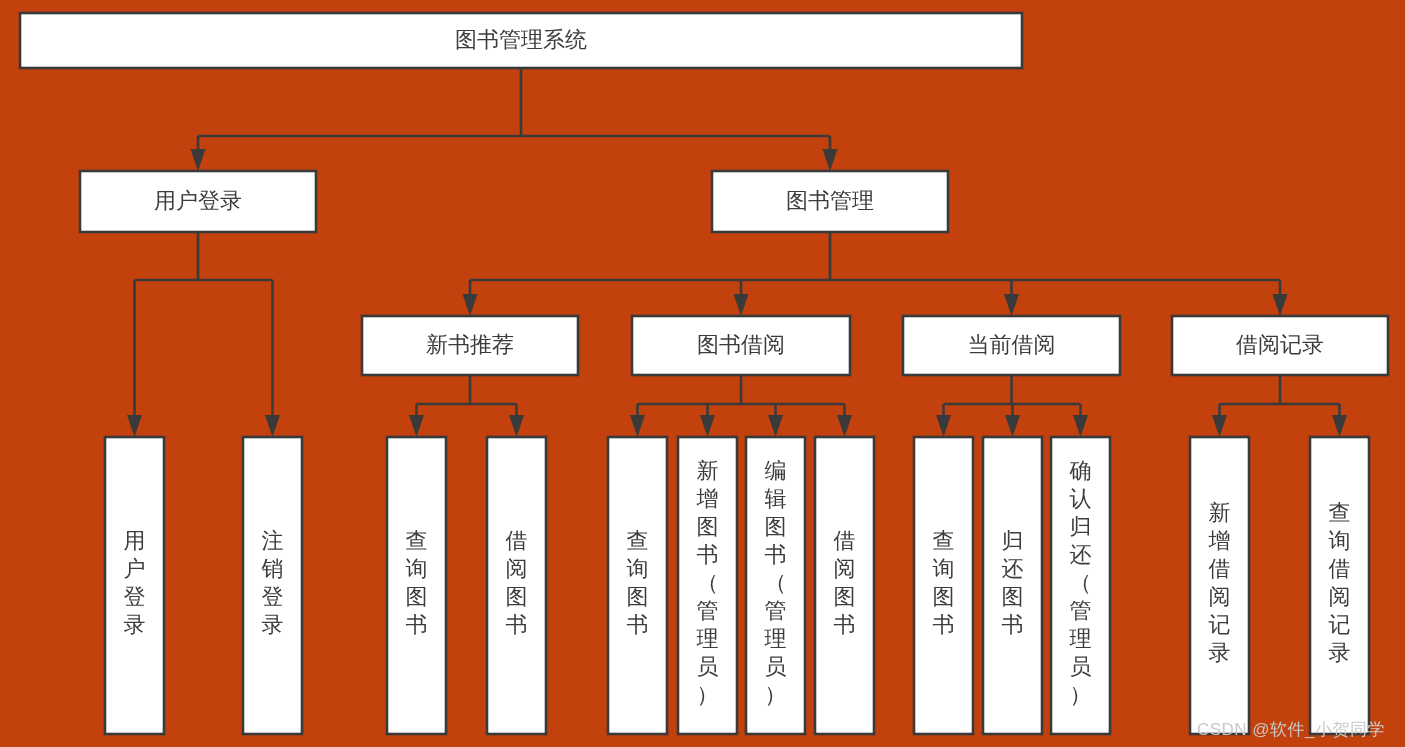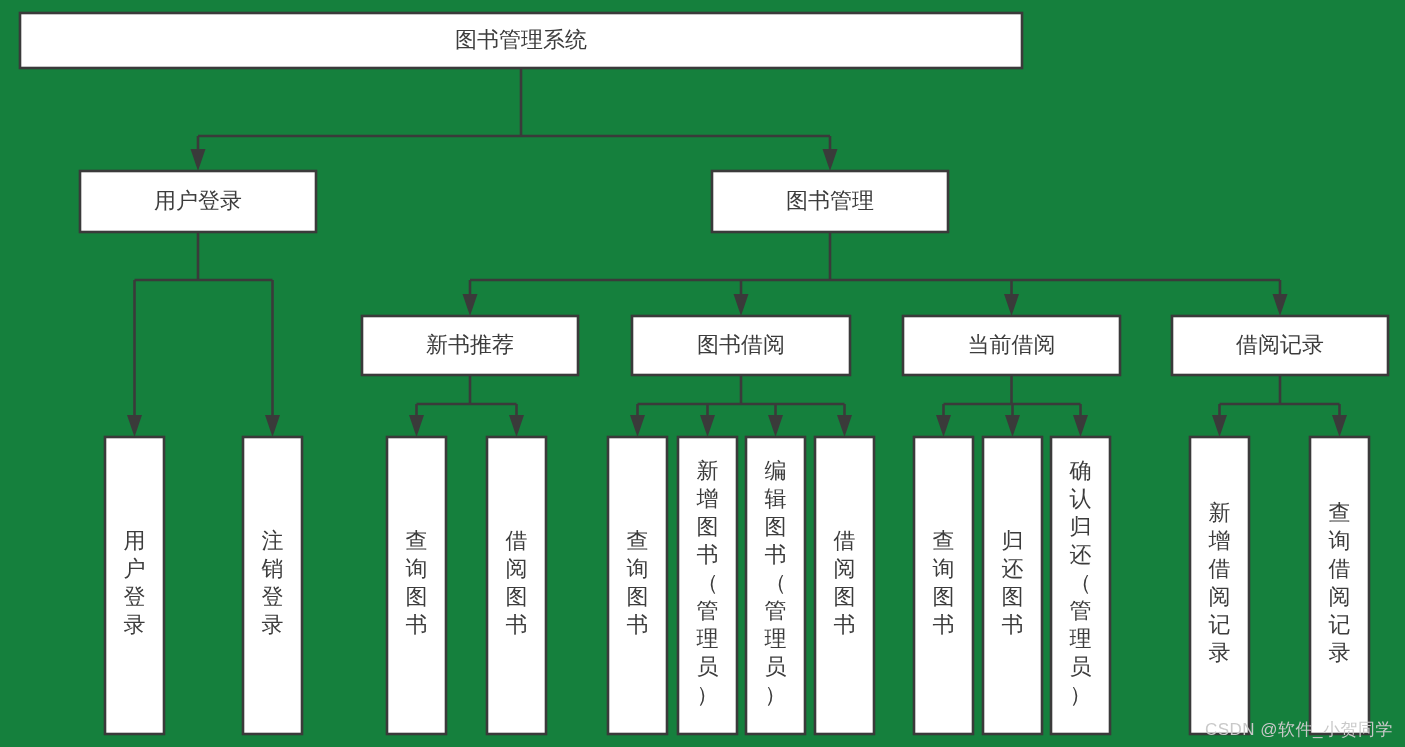--- a/index.html
+++ b/index.html
@@ -10,21 +10,21 @@
   body {
     width: 1405px;
     height: 747px;
     font-family: "Liberation Sans", "DejaVu Sans", sans-serif;
     overflow: hidden;
   }
   #diagram-root {
     position: relative;
     width: 1405px;
     height: 747px;
-    background: #15803d;
+    background: #c2410c;
   }
   svg.diagram-canvas {
     position: absolute;
     top: 0;
     left: 0;
     width: 1405px;
     height: 747px;
   }
   .node-box {
     fill: #ffffff;
@@ -48,21 +48,21 @@
     stroke: #3a3a3a;
     stroke-width: 2.6;
     fill: none;
   }
   .arrow-head {
     fill: #3a3a3a;
     stroke: none;
   }
   .watermark {
     position: absolute;
-    right: 12px;
+    right: 20px;
     bottom: 6px;
     color: #c9c9c9;
     font-size: 17px;
     font-family: "Liberation Sans", "DejaVu Sans", sans-serif;
     white-space: nowrap;
     letter-spacing: 0.5px;
     user-select: none;
   }
 </style>
 </head>

